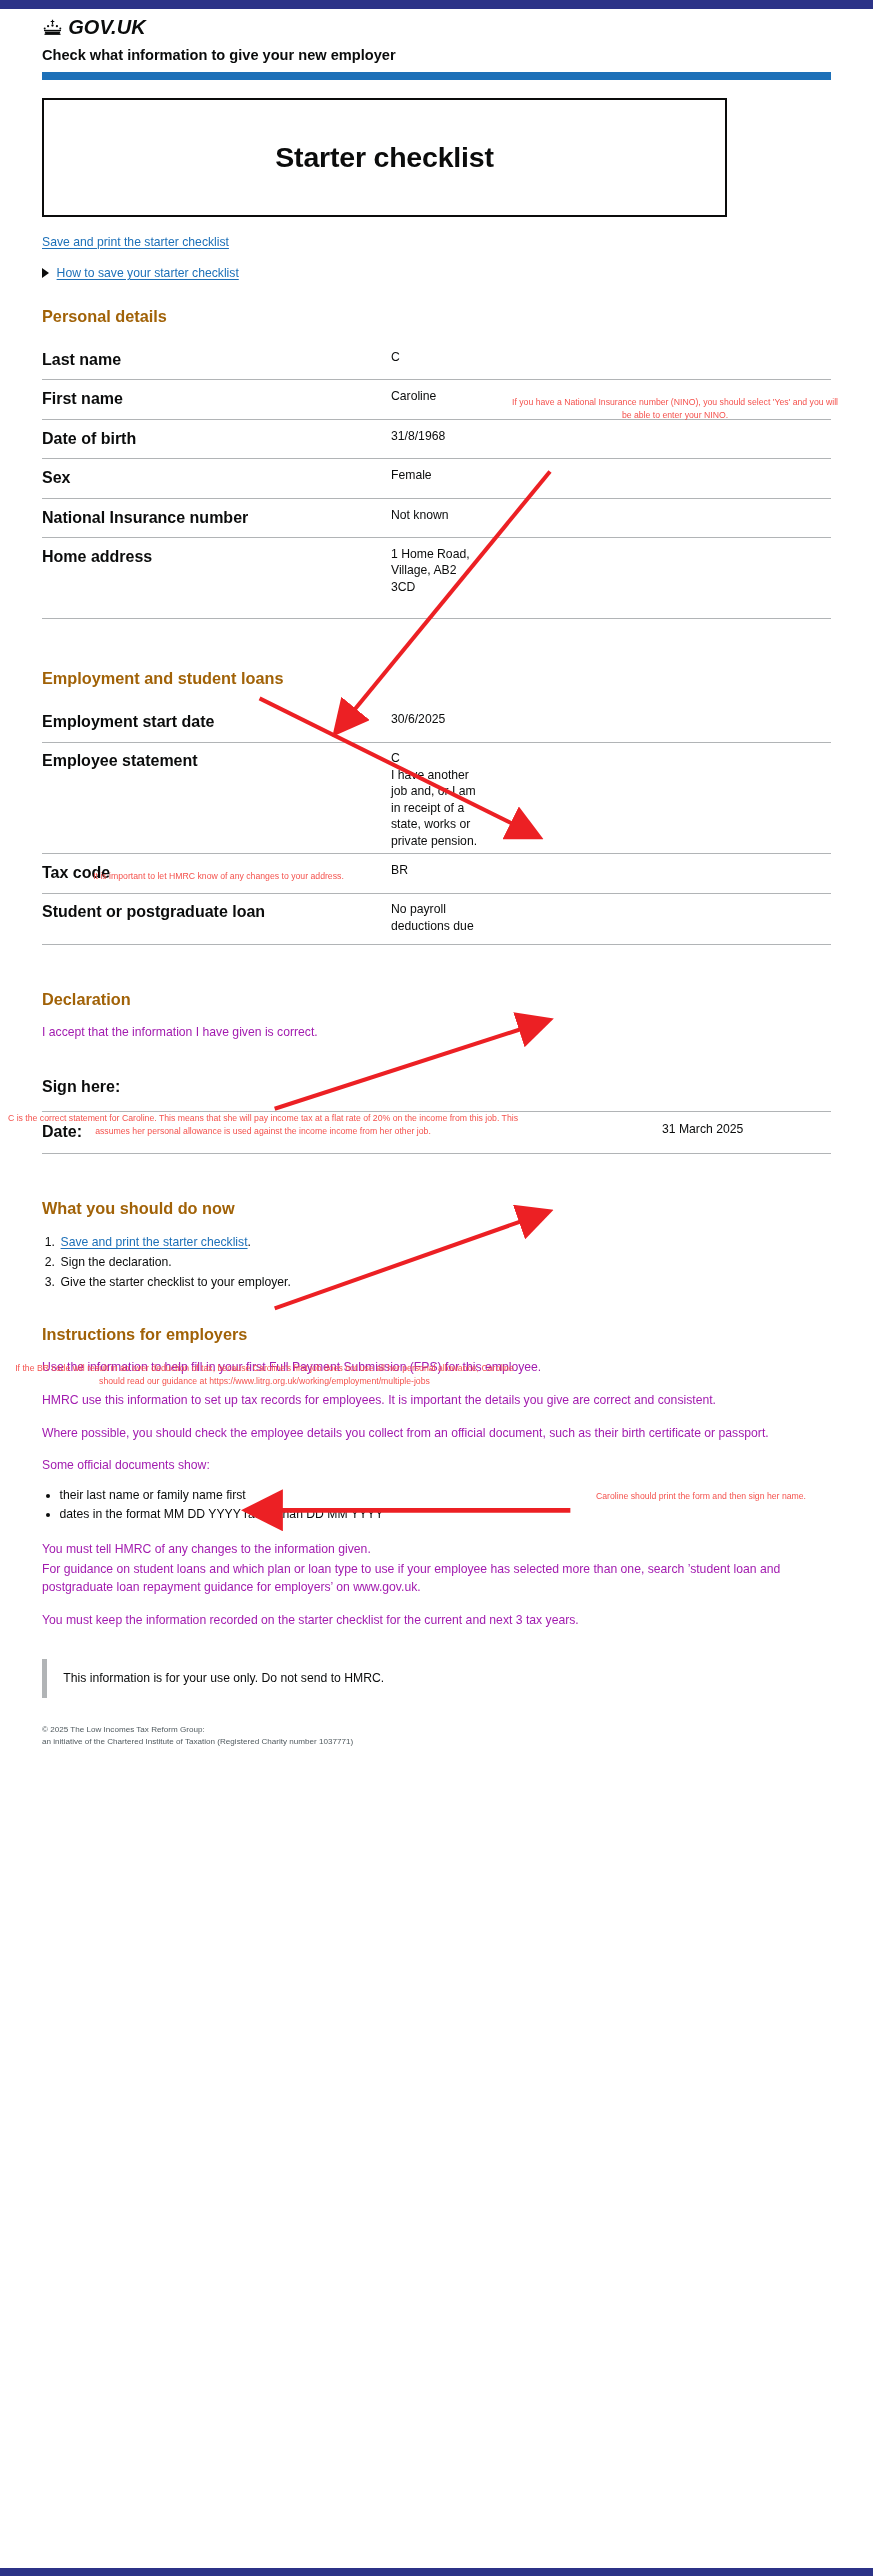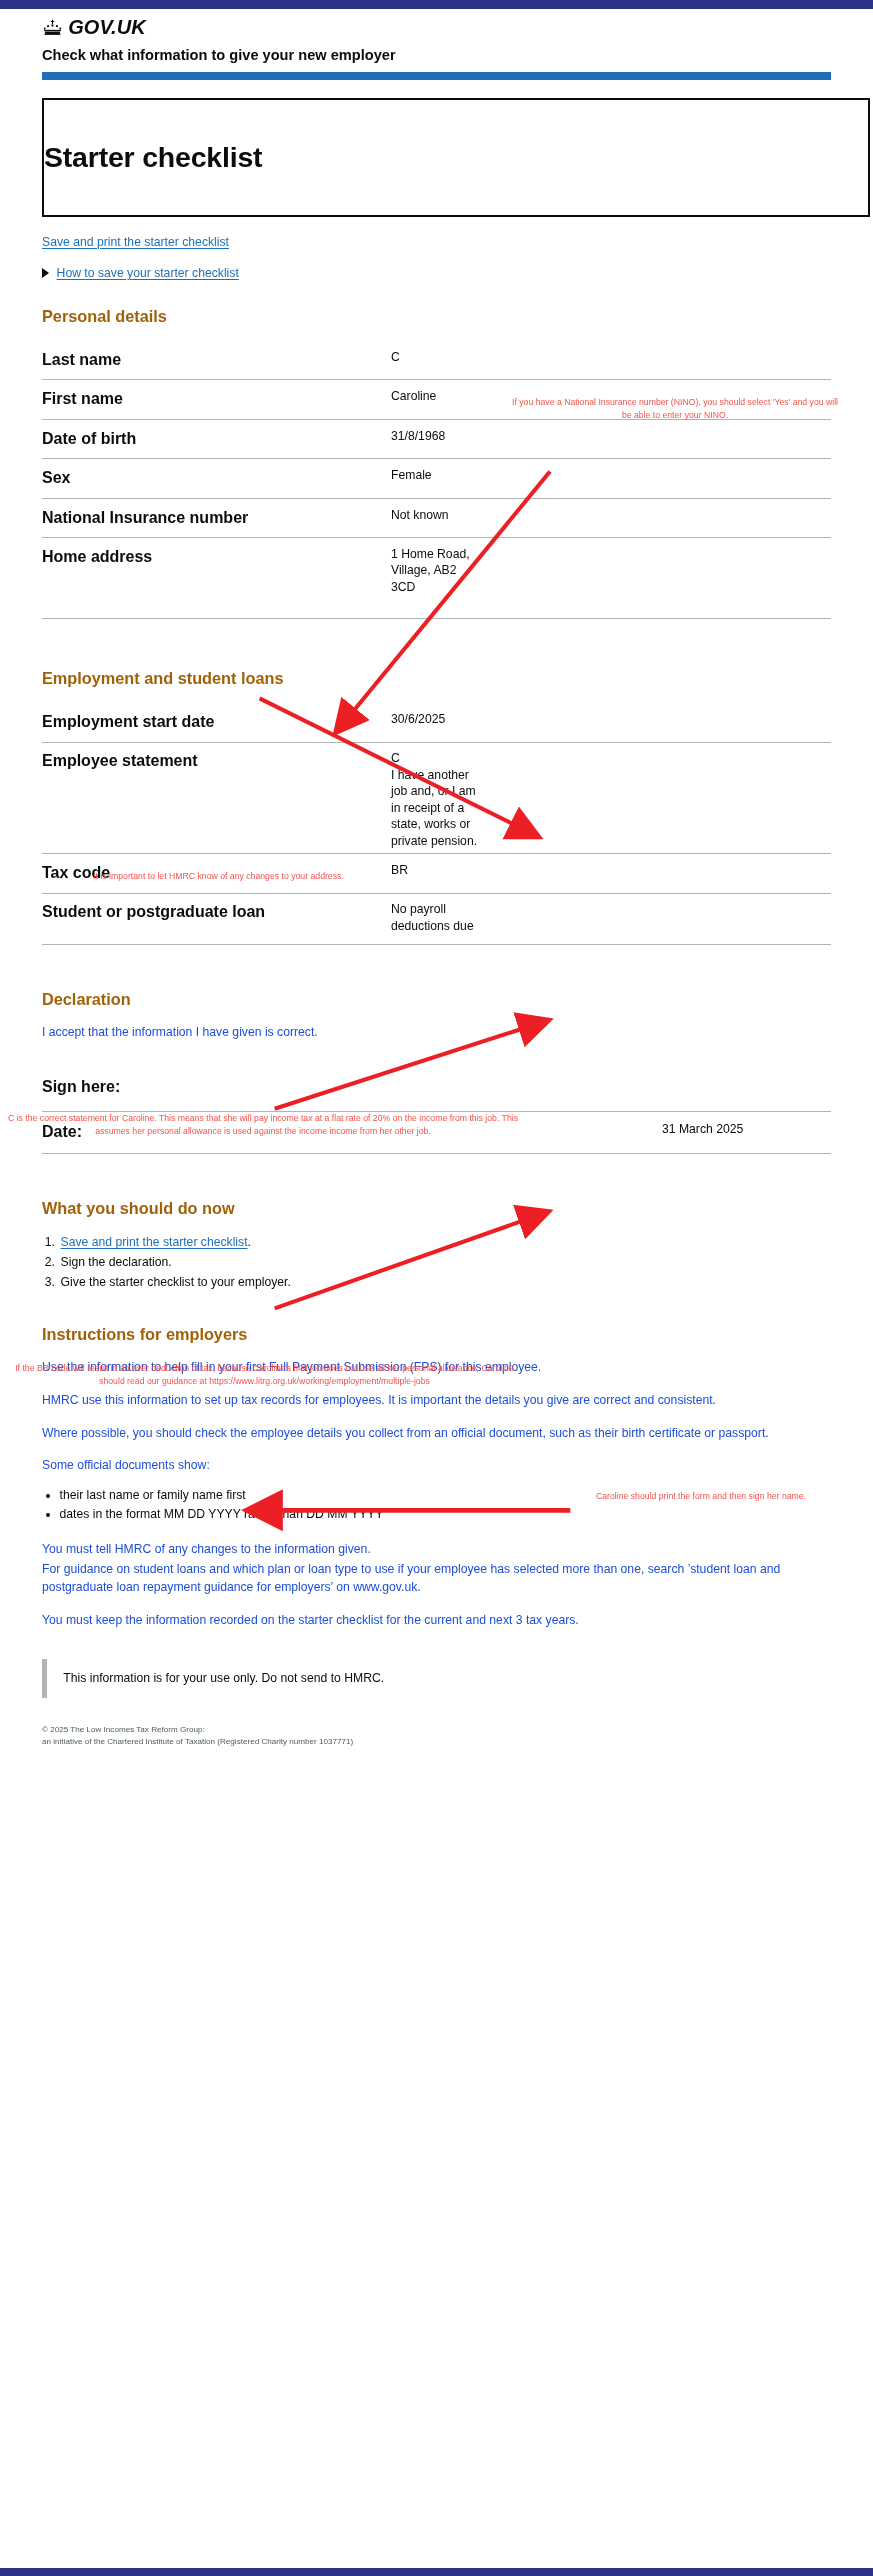--- a/index.html
+++ b/index.html
@@ -62,22 +62,22 @@
     position: relative;
   }
 
   
   .title-box {
     margin-top: 18.6px;
     border: 2.9px solid #0b0c0c;
     height: 119px;
     display: flex;
     align-items: center;
-    justify-content: flex-start;
-    width: 828px;
+    justify-content: center;
+    width: 685px;
   }
   .title-box-text {
     font-size: 28.5px;
     font-weight: 700;
     letter-spacing: -0.2px;
     color: #0b0c0c;
   }
 
   
   a.glink, .glink {
@@ -140,21 +140,21 @@
   .srow.tall-addr { padding-bottom: 23px; }
   .srow.tall-stmt { padding-bottom: 4px; }
   .srow.sign-row { padding: 15px 0 12.8px 0; }
   .srow.date-row { padding: 9.3px 0 10.5px 0; justify-content: space-between; }
 
   
   p.body {
     font-size: 12.2px;
     line-height: 1.45;
     margin: 12.8px 0 0 0;
-    color: #1d4ed8;
+    color: #a21caf;
     max-width: 751px;
   }
   p.body.first { margin-top: 15px; }
   ol.donow {
     margin: 14px 0 0 0;
     padding-left: 16.3px;
     font-size: 12.2px;
     line-height: 1.62;
   }
   ol.donow li { padding-left: 2.3px; }

